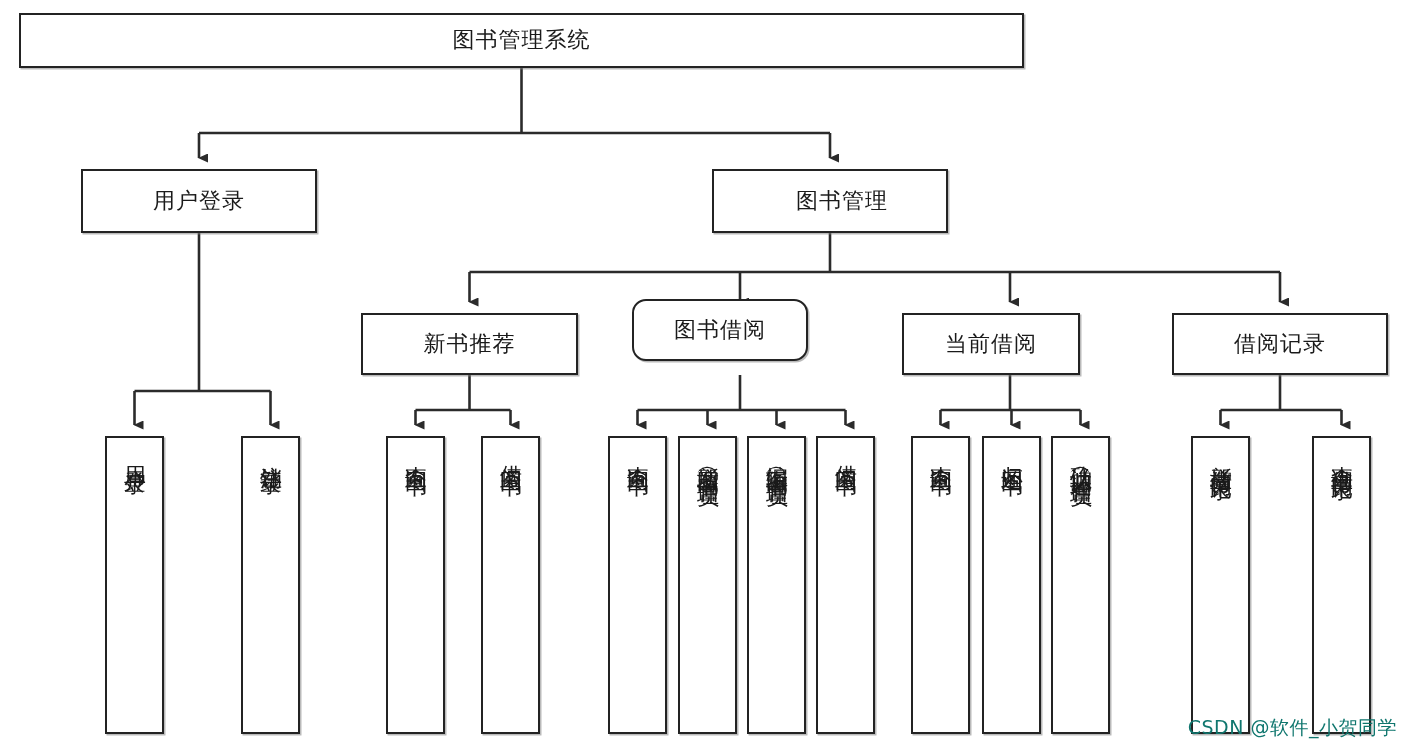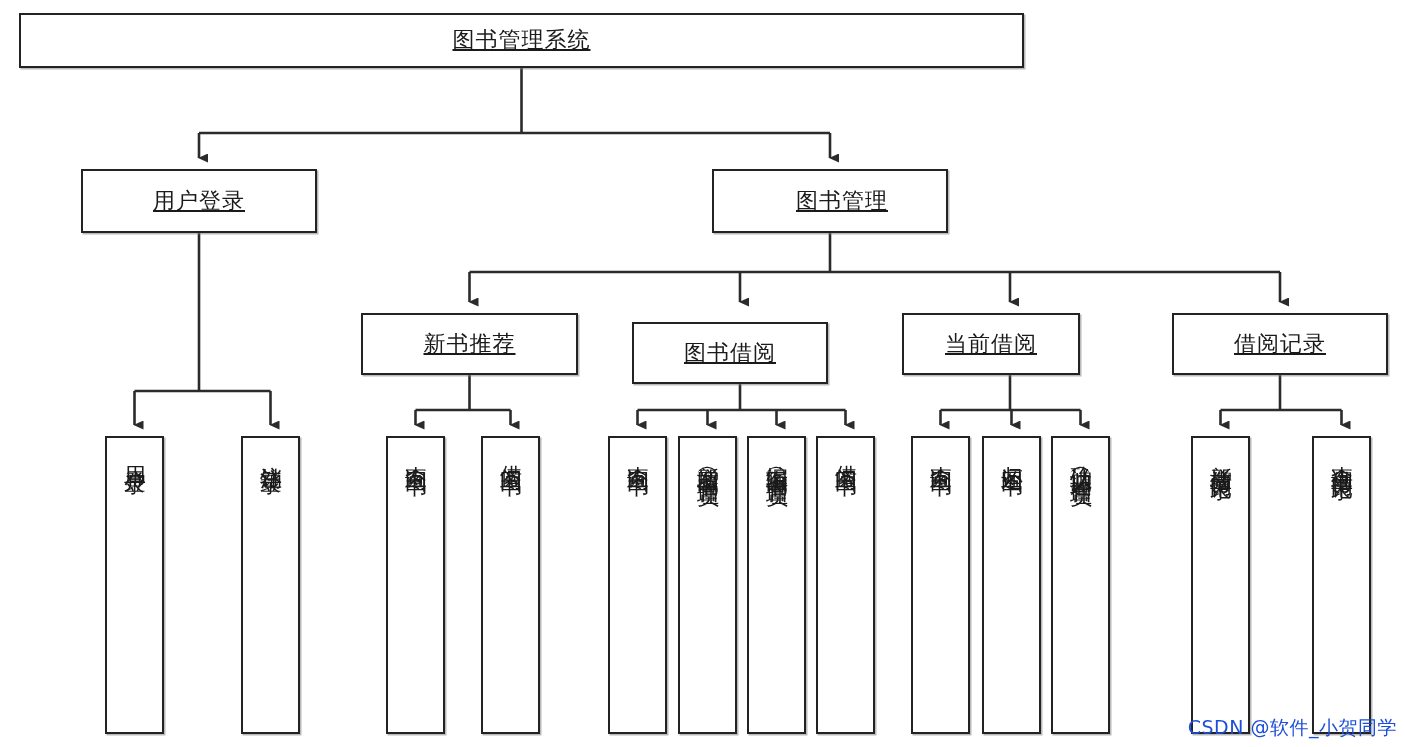--- a/index.html
+++ b/index.html
@@ -32,42 +32,41 @@
     box-shadow: 1.5px 1.5px 0 0 rgba(130,130,130,0.55);
     display: flex;
     align-items: center;
     justify-content: center;
     color: #1a1a1a;
   }
   .node-box.horizontal {
     font-size: 22px;
     line-height: 1.1;
     letter-spacing: 1px;
-    text-decoration: underline;
   }
   .node-box.vertical {
     align-items: flex-start;
     justify-content: center;
     padding-top: 10px;
   }
   .node-box.vertical .vtext {
     writing-mode: vertical-rl;
     text-orientation: upright;
     font-size: 22px;
     line-height: 1.22;
     letter-spacing: 3px;
     white-space: nowrap;
     color: #1a1a1a;
   }
   .watermark {
     position: absolute;
     right: 8px;
     bottom: 6px;
     font-size: 19px;
-    color: #1d4ed8;
+    color: #0f766e;
     letter-spacing: 0.5px;
     white-space: nowrap;
     pointer-events: none;
   }
 </style>
 </head>
 <body>
 
 <div id="canvas">
 
@@ -120,21 +119,21 @@
       </div>
       <div class="node-box horizontal" style="left: 81px; top: 169px; width: 236px; height: 64px;">
         <span>用户登录</span>
       </div>
       <div class="node-box horizontal" style="left: 712px; top: 169px; width: 236px; height: 64px; padding-left: 24px;">
         <span>图书管理</span>
       </div>
       <div class="node-box horizontal" style="left: 361px; top: 313px; width: 217px; height: 62px; text-align: center;">
         <span>新书推荐</span>
       </div>
-      <div class="node-box horizontal" style="left: 632px; top: 322px; width: 196px; height: 62px;">
+      <div class="node-box horizontal" style="left: 632px; top: 299px; width: 176px; height: 62px; border-radius: 14px;">
         <span>图书借阅</span>
       </div>
       <div class="node-box horizontal" style="left: 902px; top: 313px; width: 178px; height: 62px;">
         <span>当前借阅</span>
       </div>
       <div class="node-box horizontal" style="left: 1172px; top: 313px; width: 216px; height: 62px;">
         <span>借阅记录</span>
       </div>
       <div class="node-box vertical" style="left: 105px; top: 436px; width: 59px; height: 298px;">
         <span class="vtext">用户登录</span>

